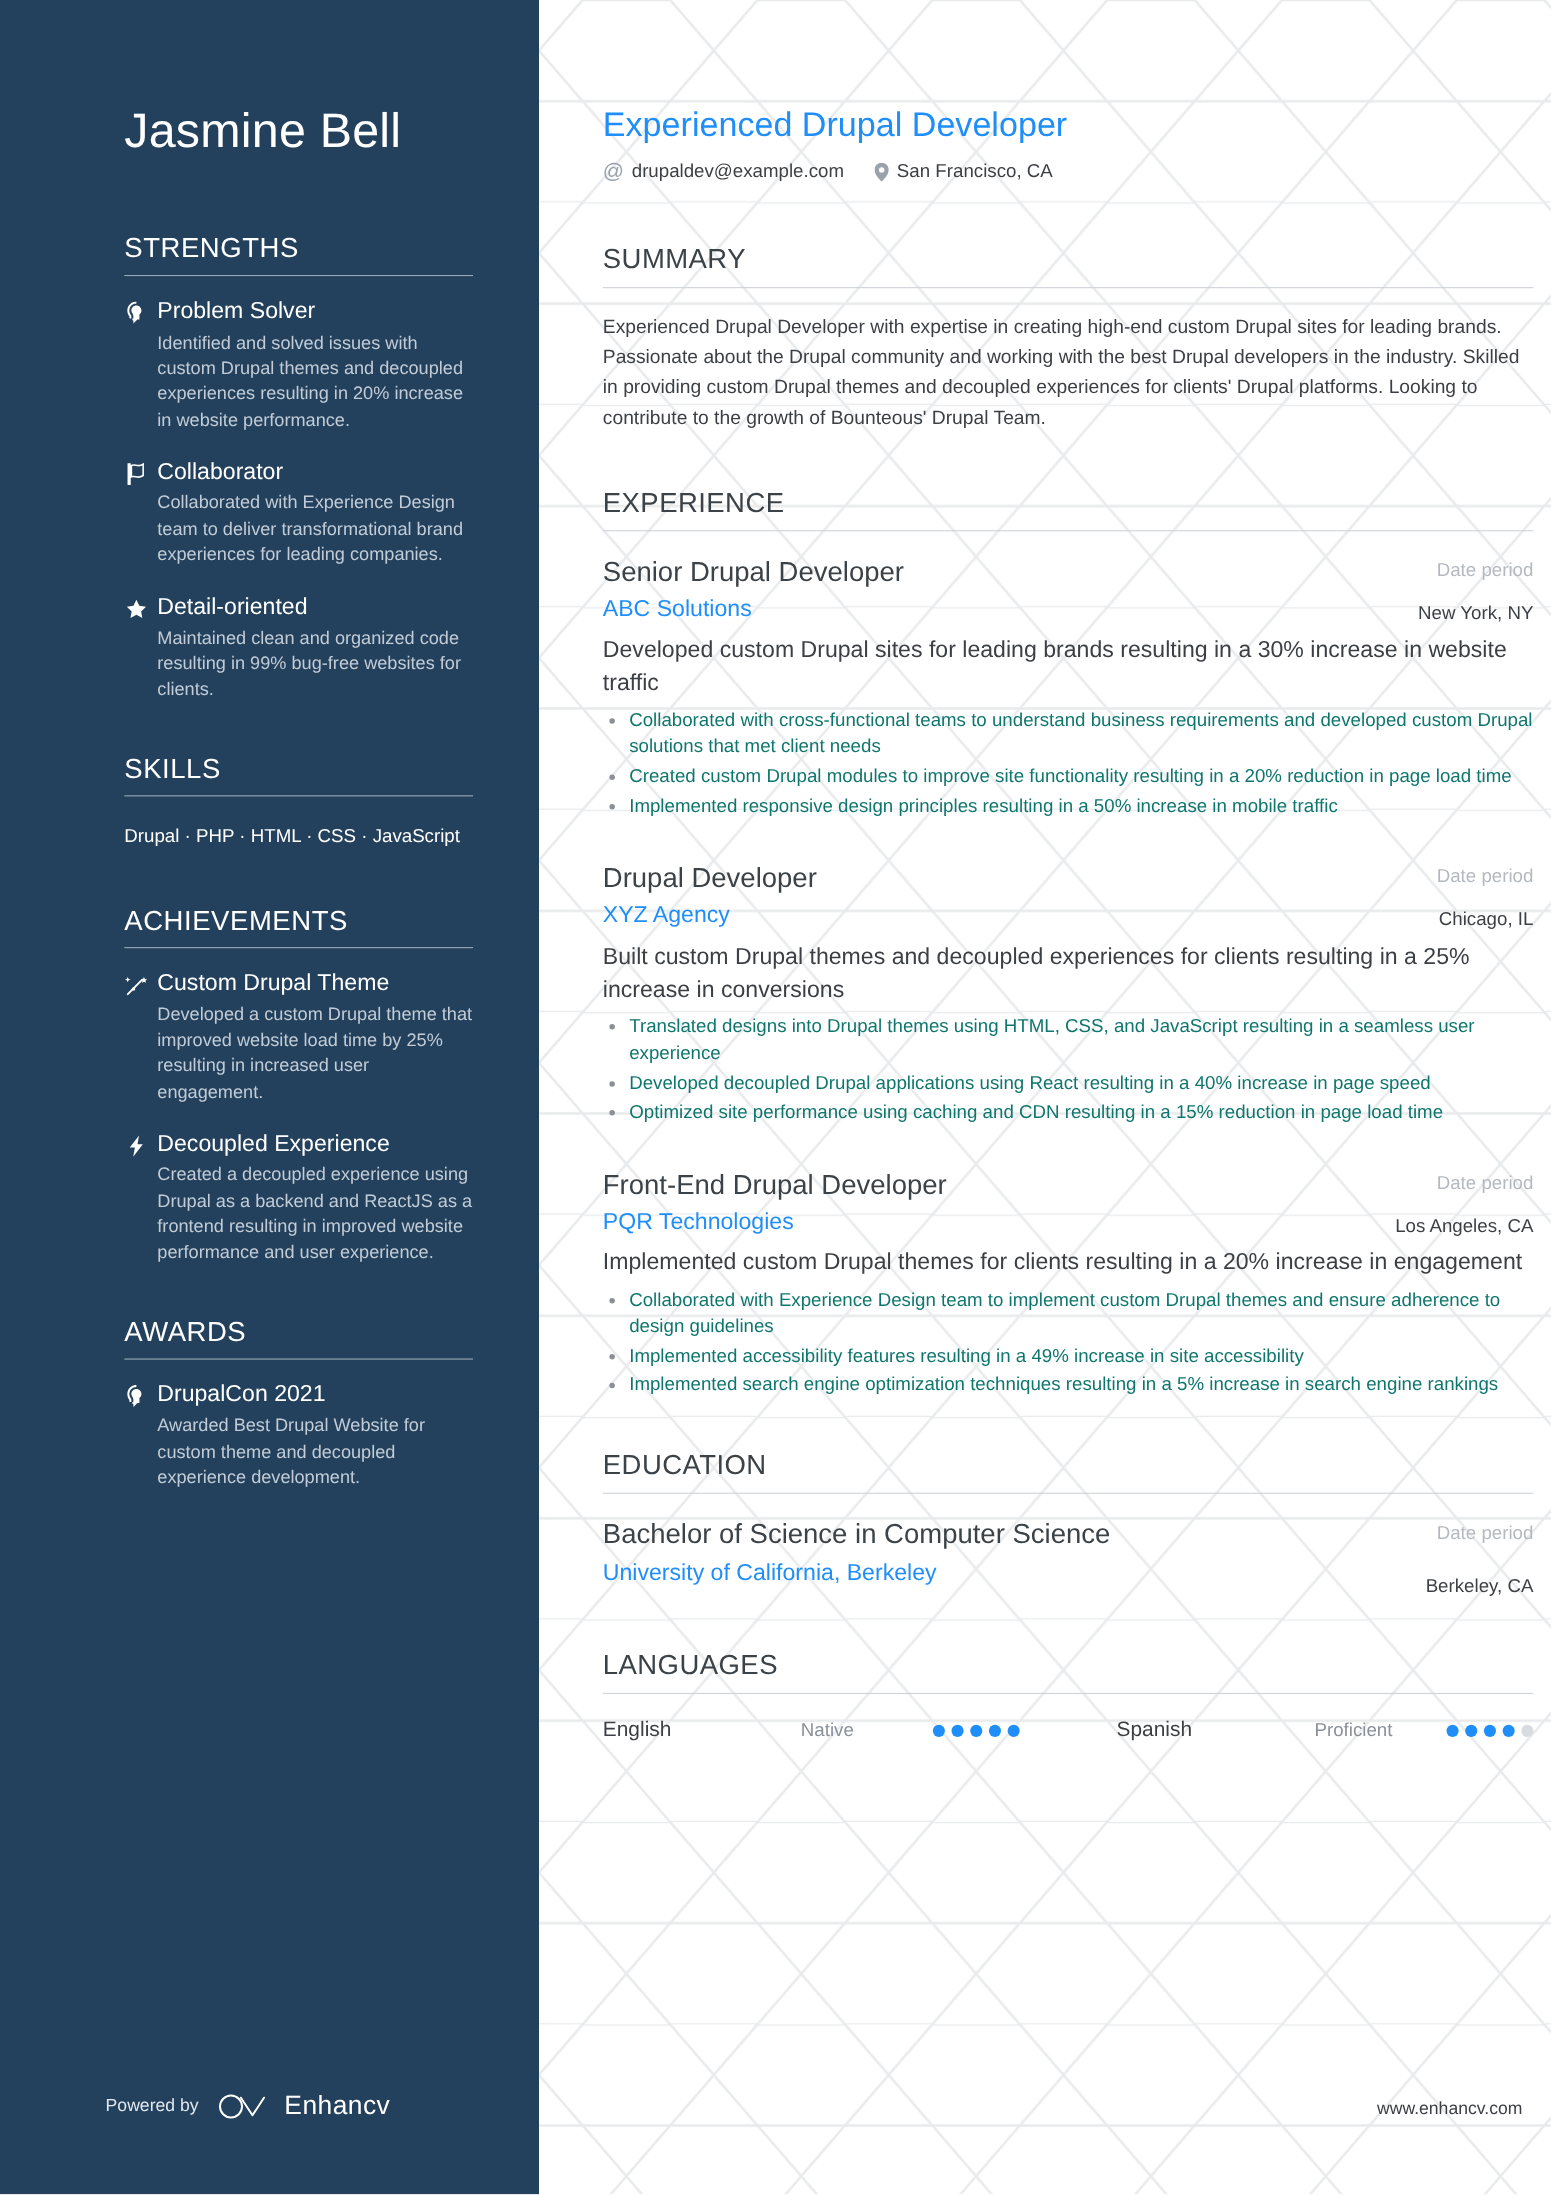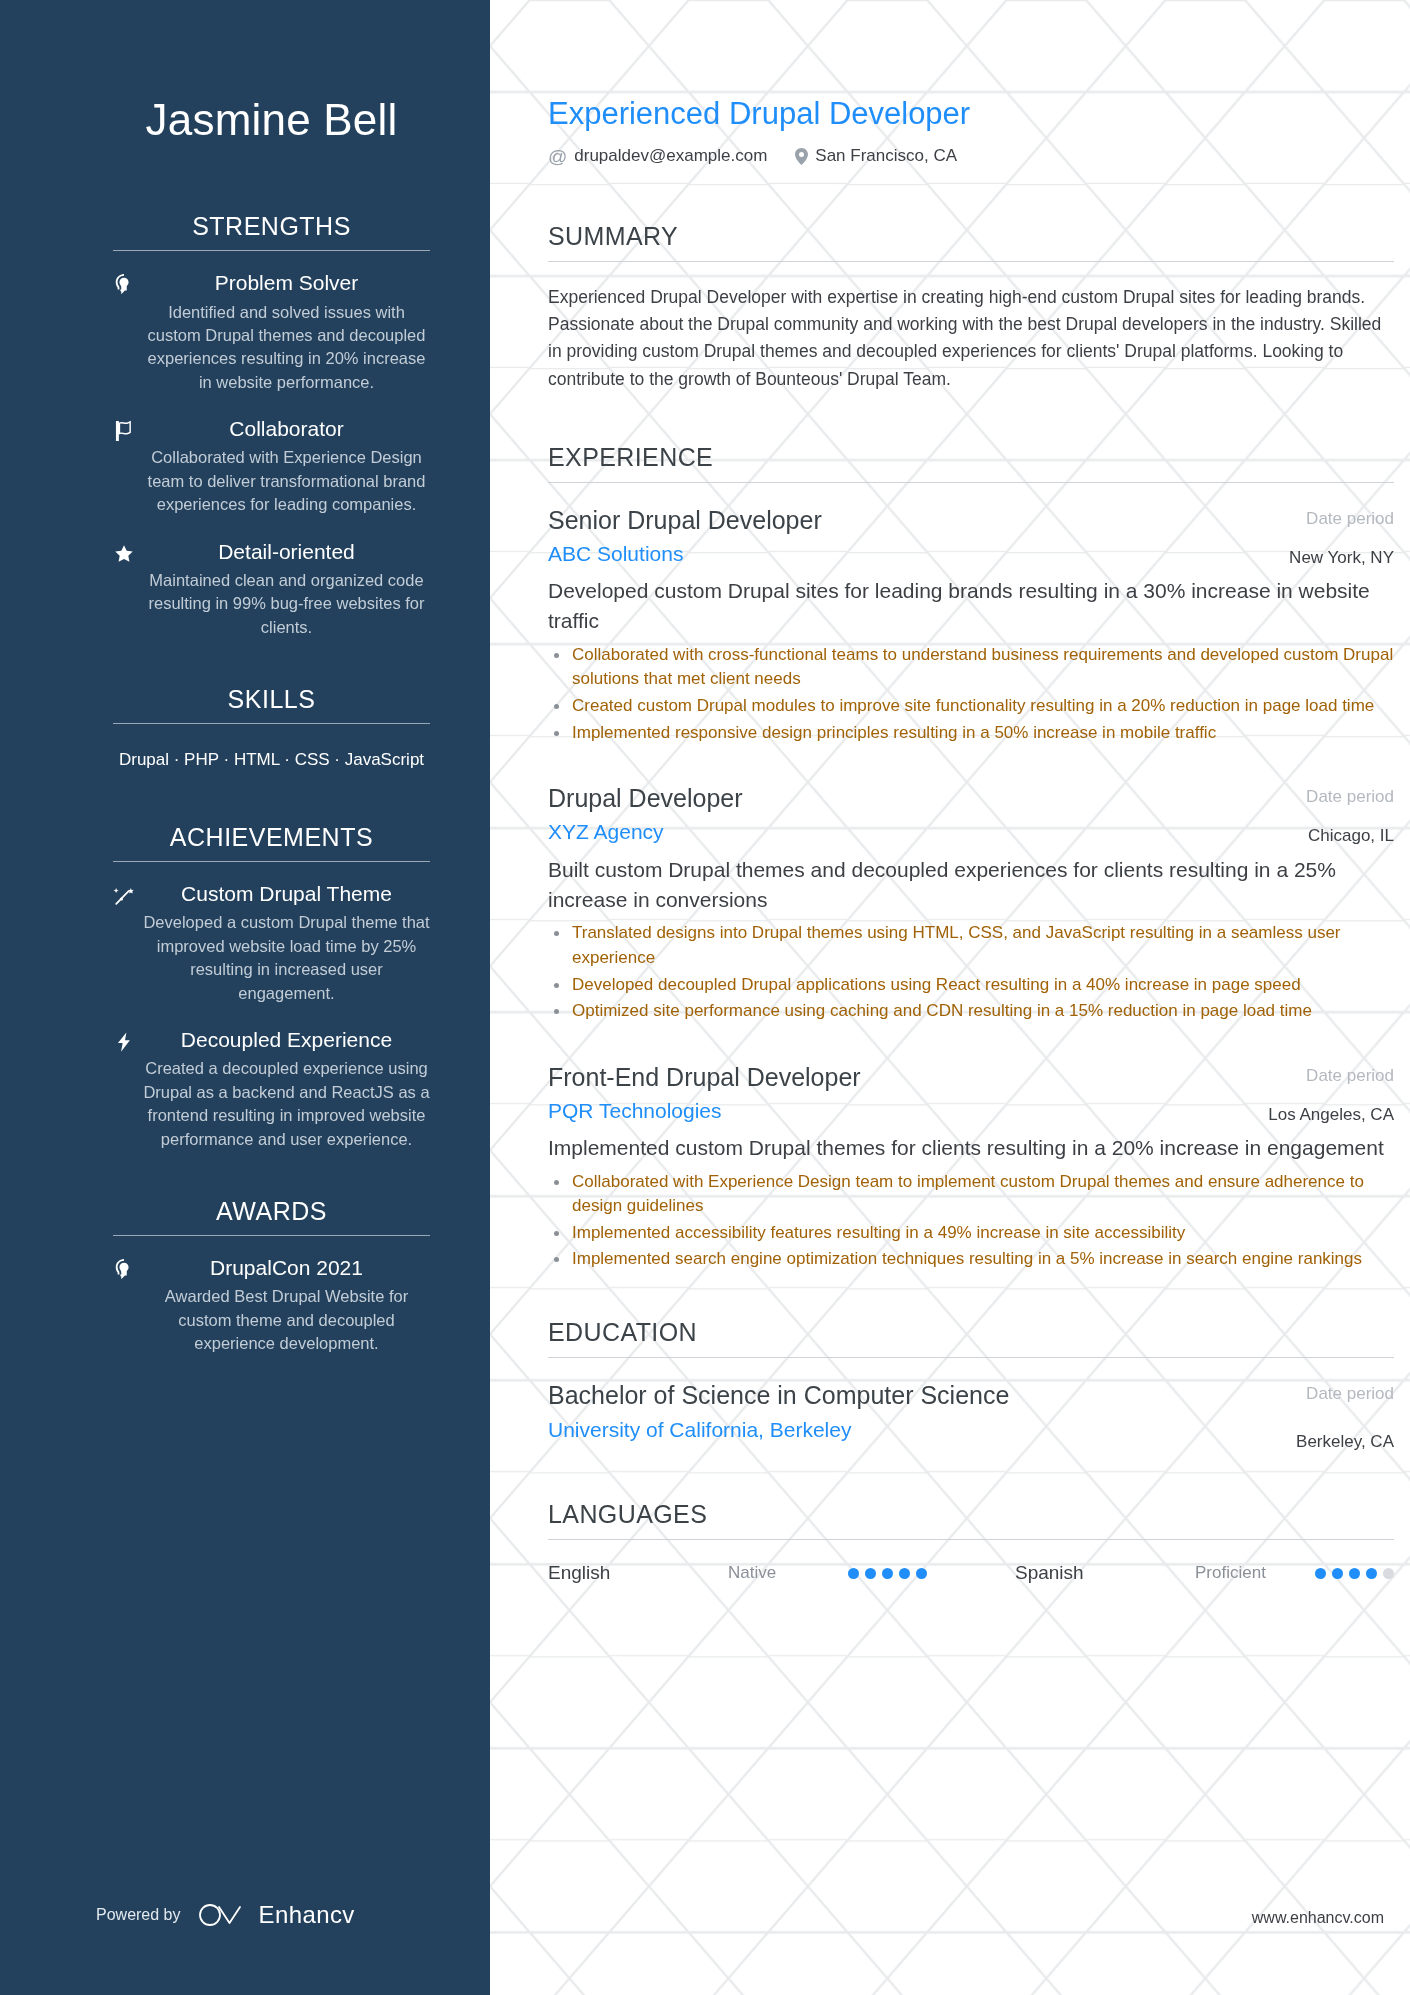--- a/index.html
+++ b/index.html
@@ -19,21 +19,20 @@
   }
 
   
   .sidebar {
     width: 490px;
     flex: 0 0 490px;
     background: #23415c;
     color: #ffffff;
     padding: 95px 0 17px 0;
     position: relative;
-    text-align: center;
   }
   .sidebar-inner { padding: 0 60px 0 113px; }
   .name {
     font-size: 44px;
     font-weight: 400;
     letter-spacing: 0.2px;
     line-height: 1.12;
     color: #ffffff;
     margin-bottom: 68px;
   }
@@ -182,21 +181,21 @@
     line-height: 1.45;
     color: #3c3f44;
     margin-bottom: 6px;
   }
   .bullets { list-style: none; }
   .bullets li {
     position: relative;
     padding-left: 24px;
     font-size: 17px;
     line-height: 1.45;
-    color: #a16207;
+    color: #0f766e;
     margin-bottom: 2px;
   }
   .bullets li::before {
     content: "";
     position: absolute;
     left: 6px;
     top: 10px;
     width: 5px;
     height: 5px;
     border-radius: 50%;

